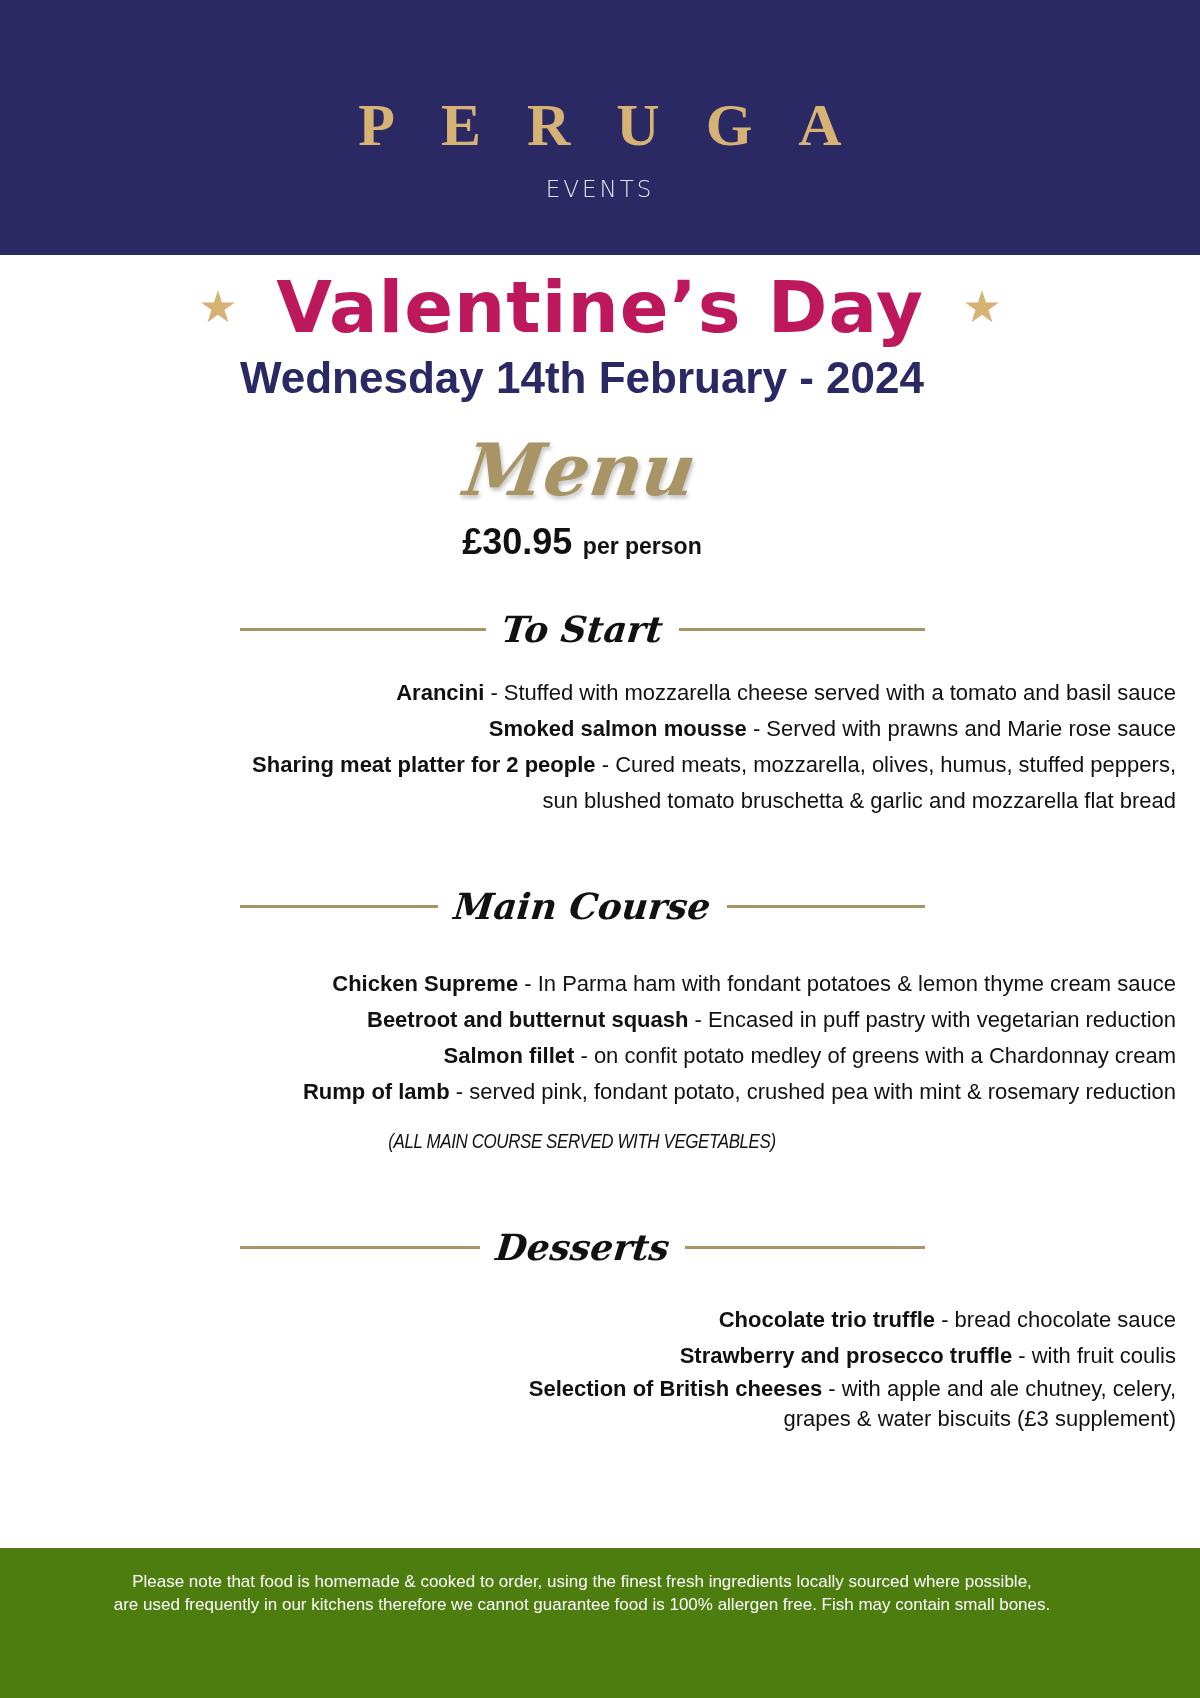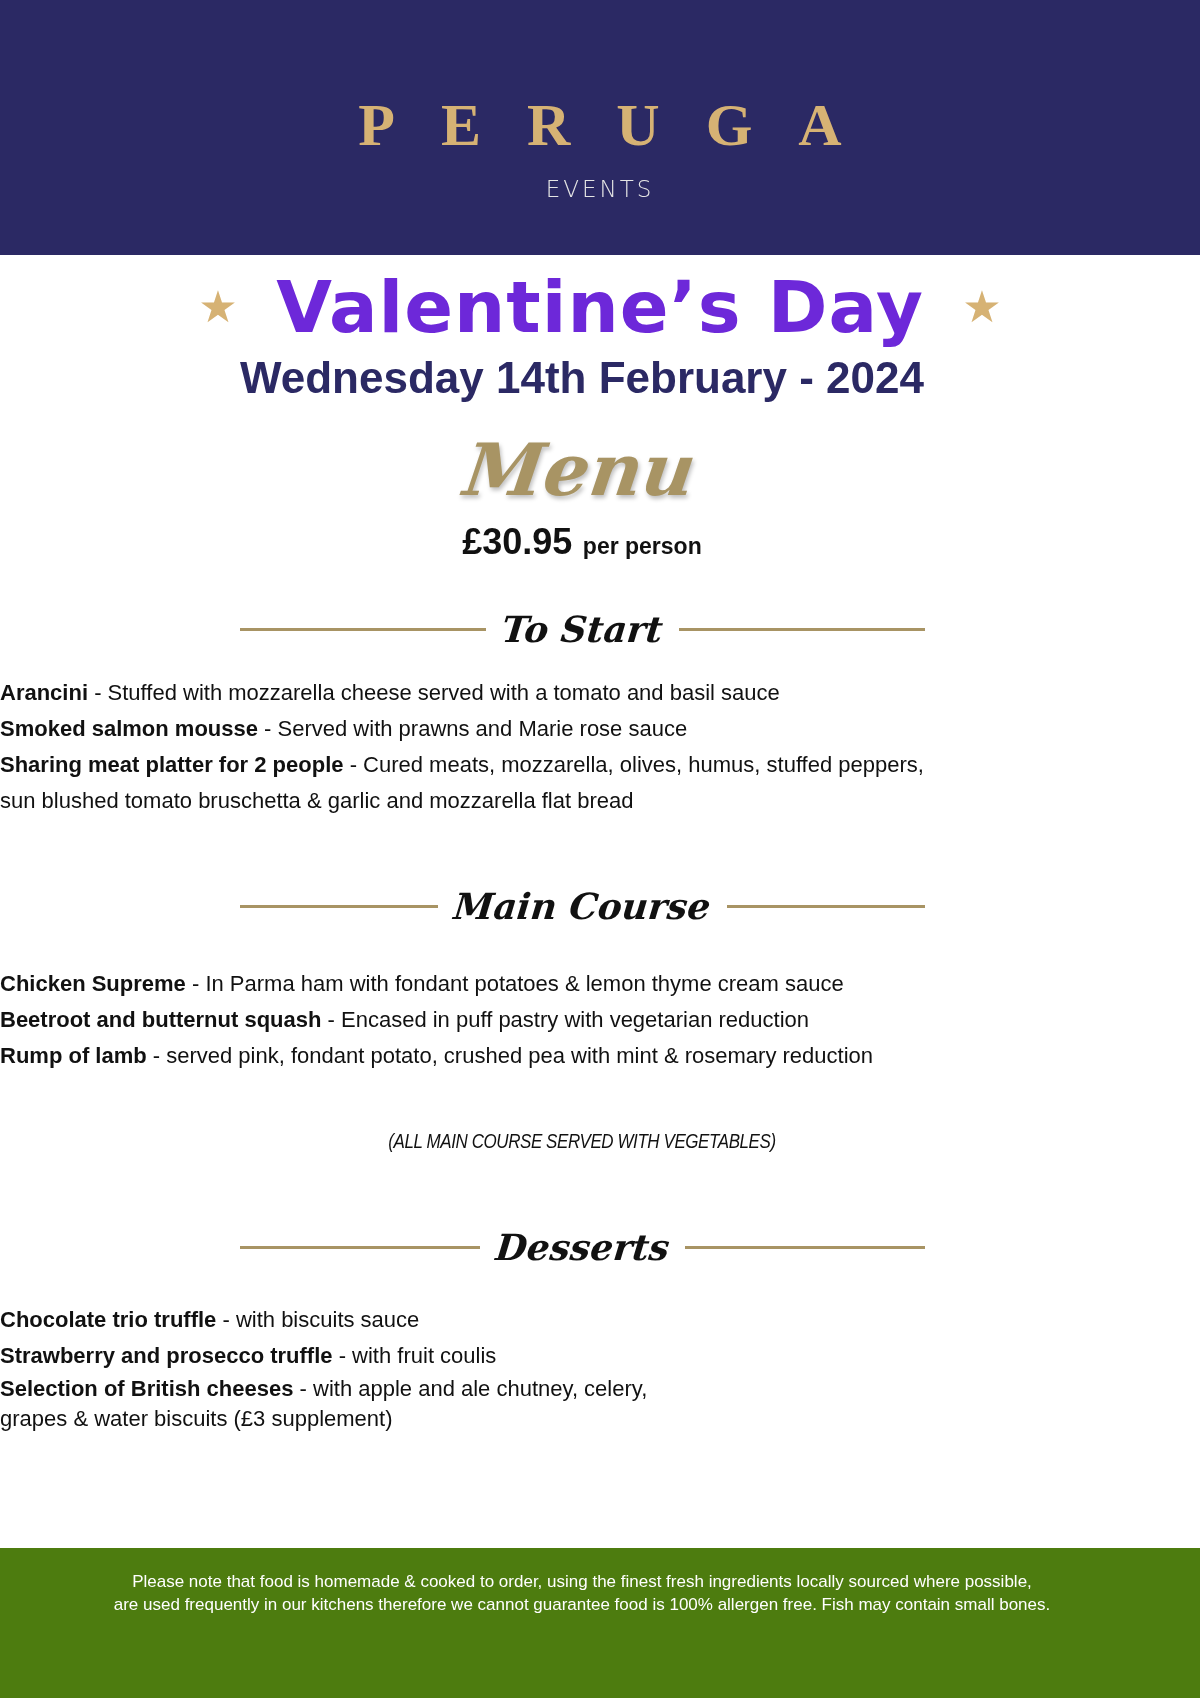--- a/index.html
+++ b/index.html
@@ -6,35 +6,35 @@
   body { width:1200px; height:1698px; background:#ffffff; position:relative; overflow:hidden;
          font-family:"Liberation Sans", sans-serif; color:#111; }
   .header { position:absolute; left:0; top:0; width:1200px; height:255px; background:#2b2964; }
   .brand { position:absolute; left:0; width:1200px; top:88px; text-align:center;
            font-family:"Liberation Serif", serif; font-weight:bold; font-size:60px; color:#d6b274;
            letter-spacing:46px; padding-left:46px; box-sizing:border-box; line-height:74px; }
   .brand-sub { position:absolute; left:0; width:1200px; top:176px; text-align:center;
                font-family:"DejaVu Sans", sans-serif; font-size:23px; color:#e5e5e5; letter-spacing:3px; font-weight:300; }
   .title-row { position:absolute; left:0; width:1200px; top:262px; height:90px; text-align:center; }
   .title { display:inline-block; font-family:"DejaVu Sans", sans-serif; font-weight:bold; font-size:72px;
-           color:#6d28d9; line-height:90px; letter-spacing:1px; vertical-align:middle; }
+           color:#be185d; line-height:90px; letter-spacing:1px; vertical-align:middle; }
   .star { display:inline-block; color:#d6b274; font-size:44px; vertical-align:middle; margin:0 34px; line-height:90px; }
   .date { position:absolute; left:0; width:1164px; top:350px; text-align:center; font-family:"Liberation Sans", sans-serif;
           font-weight:bold; font-size:44px; color:#2b2964; line-height:56px; }
   .menu-script { position:absolute; left:0; width:1160px; top:420px; text-align:center; font-family:"DejaVu Serif", serif;
                  font-style:italic; font-size:72px; color:#a89464; line-height:100px; font-weight:bold;
                  text-shadow:2px 3px 4px rgba(0,0,0,0.25); transform:skewX(-8deg); }
   .price-row { position:absolute; left:0; width:1164px; top:518px; text-align:center; line-height:48px; }
   .price { font-weight:bold; font-size:36px; color:#111; }
   .per { font-weight:bold; font-size:23px; color:#111; margin-left:6px; }
   .section-head { position:absolute; left:240px; width:685px; height:50px; display:flex; align-items:center; }
   .section-head .line { flex:1; height:3px; background:#a89464; }
   .section-head .label { padding:0 16px; font-family:"DejaVu Serif", serif; font-style:italic; font-weight:bold;
                          font-size:36px; color:#111; white-space:nowrap; transform:skewX(-6deg); }
-  .items { position:absolute; left:0; width:1164px; text-align:left; font-size:22px; color:#111; }
+  .items { position:absolute; left:12px; width:1164px; text-align:right; font-size:22px; color:#111; }
   .items .item { line-height:36px; }
   .items .item b { font-weight:bold; }
   .note { position:absolute; left:0; width:1164px; top:1130px; text-align:center; font-style:italic; font-size:20px;
           color:#111; letter-spacing:-0.5px; transform:scaleX(0.85); }
   .footer { position:absolute; left:0; top:1548px; width:1200px; height:150px; background:#4d7c0f; }
   .footer-text { position:absolute; left:0; top:22px; width:1164px; text-align:center; color:#ffffff; font-size:17px; line-height:23px; }
 </style>
 </head>
 <body>
 
@@ -69,31 +69,32 @@
 </div>
 
 <div class="section-head" style="top:881px;">
   <div class="line"></div>
   <div class="label">Main Course</div>
   <div class="line"></div>
 </div>
 <div class="items" style="top:966px;">
   <div class="item"><b>Chicken Supreme</b><span> - In Parma ham with fondant potatoes &amp; lemon thyme cream sauce</span></div>
   <div class="item"><b>Beetroot and butternut squash</b><span> - Encased in puff pastry with vegetarian reduction</span></div>
+  <div class="item"><b>Salmon fillet</b><span> - on confit potato medley of greens with a Chardonnay cream</span></div>
   <div class="item"><b>Rump of lamb</b><span> - served pink, fondant potato, crushed pea with mint &amp; rosemary reduction</span></div>
 </div>
 <div class="note">(ALL MAIN COURSE SERVED WITH VEGETABLES)</div>
 
 <div class="section-head" style="top:1222px;">
   <div class="line"></div>
   <div class="label">Desserts</div>
   <div class="line"></div>
 </div>
 <div class="items" style="top:1302px;">
-  <div class="item"><b>Chocolate trio truffle</b><span> - with biscuits sauce</span></div>
+  <div class="item"><b>Chocolate trio truffle</b><span> - bread chocolate sauce</span></div>
   <div class="item"><b>Strawberry and prosecco truffle</b><span> - with fruit coulis</span></div>
   <div class="item" style="line-height:30px;"><b>Selection of British cheeses</b><span> - with apple and ale chutney, celery,</span></div>
   <div class="item" style="line-height:30px;">grapes &amp; water biscuits (£3 supplement)</div>
 </div>
 
 <div class="footer">
   <div class="footer-text">
     <div>Please note that food is homemade &amp; cooked to order, using the finest fresh ingredients locally sourced where possible,</div>
     <div>are used frequently in our kitchens therefore we cannot guarantee food is 100% allergen free. Fish may contain small bones.</div>
   </div>

